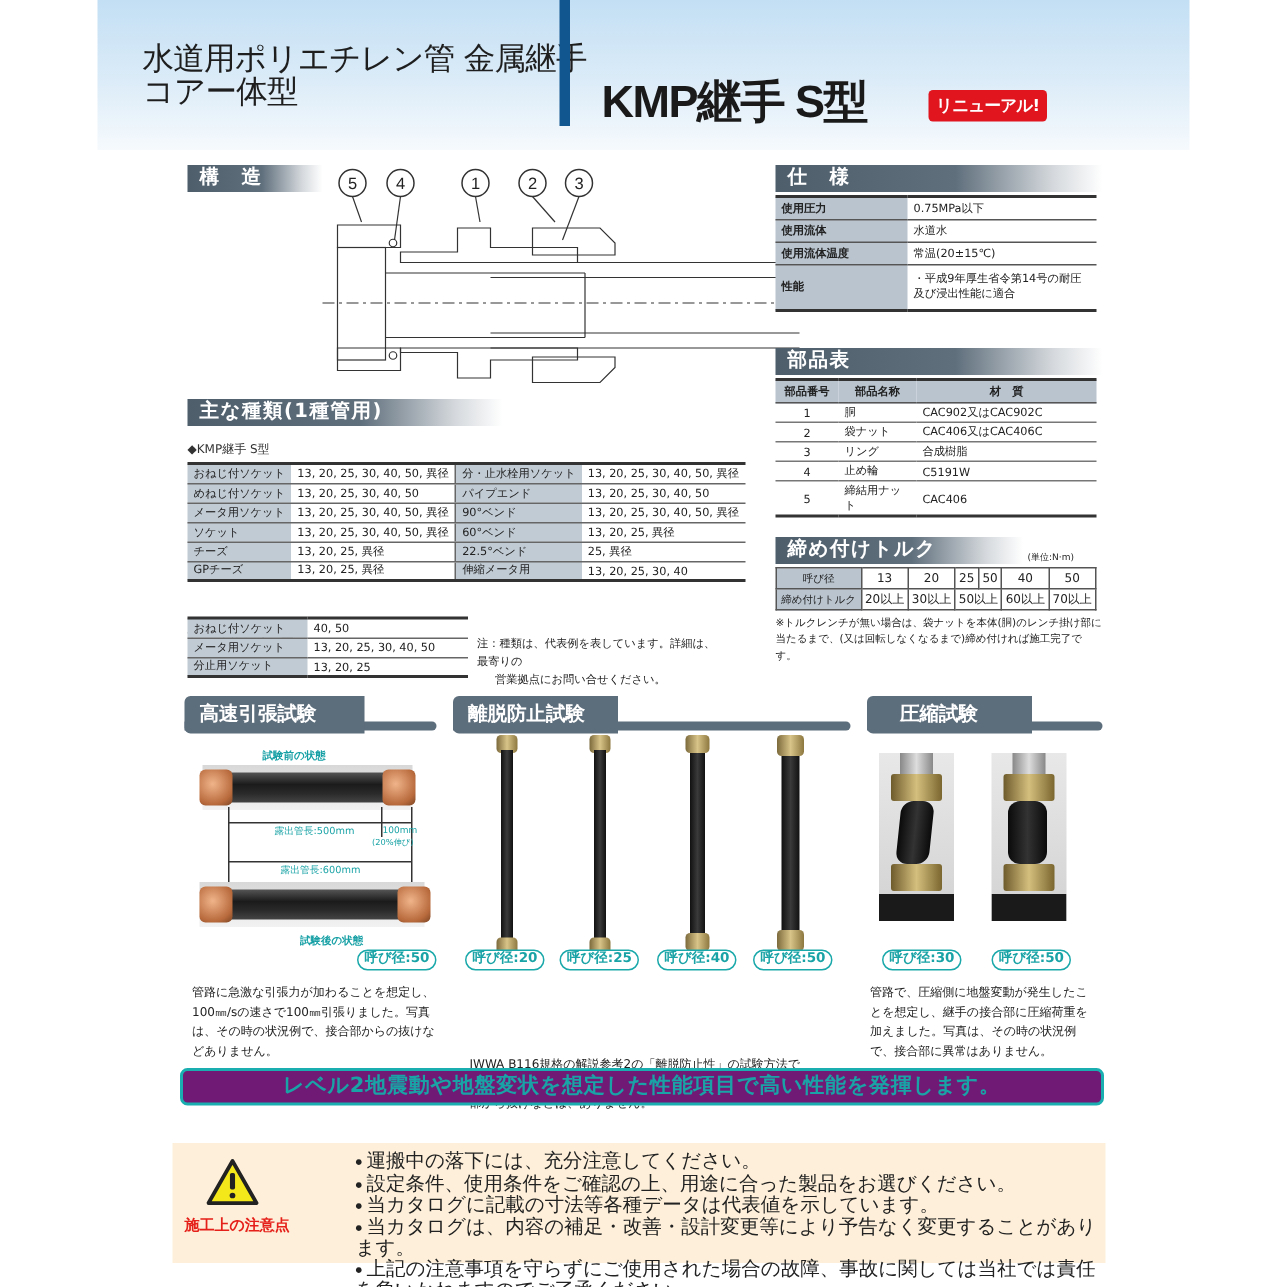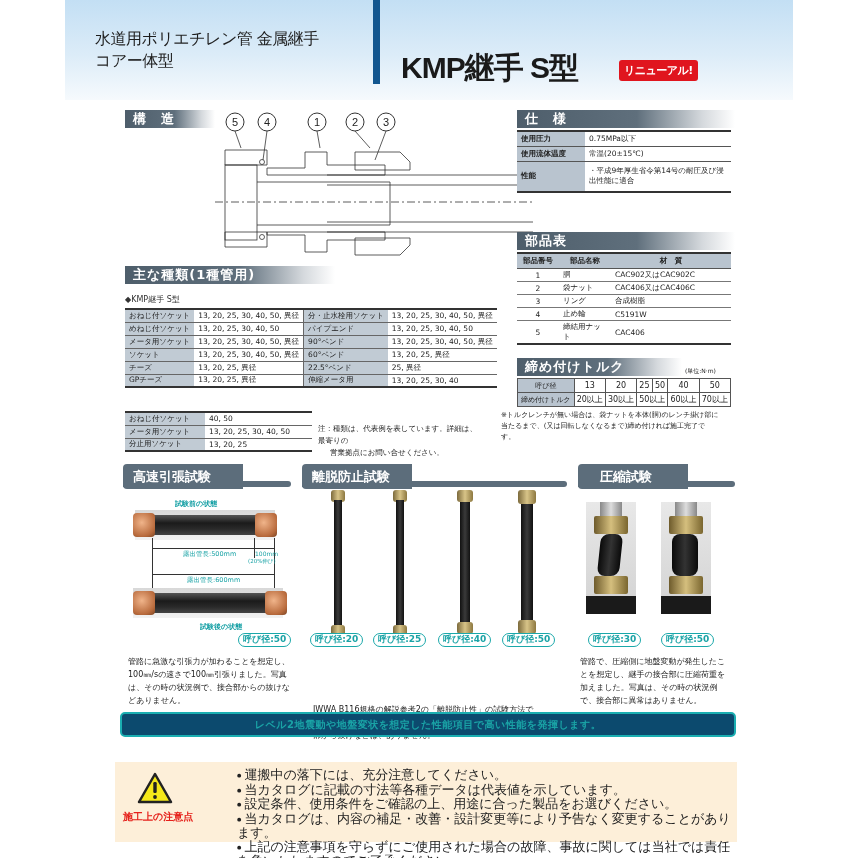--- a/index.html
+++ b/index.html
@@ -4,51 +4,51 @@
 <style>
   * { box-sizing: border-box; margin: 0; padding: 0; }
   html, body { width: 858px; height: 858px; background: #ffffff; overflow: hidden; }
   body { font-family: "DejaVu Sans", "Liberation Sans", sans-serif; color: #222; position: relative; }
 
   .page { position: absolute; left: 65px; top: 0; width: 728px; height: 858px; background: #ffffff; }
 
   
   .header { position: absolute; left: 0; top: 0; width: 728px; height: 100px;
     background: linear-gradient(180deg, #c3dff4 0%, #dcecf8 55%, #f6fafd 100%); }
-  .header .subtitle { position: absolute; left: 30px; top: 28px; font-size: 16px; line-height: 22px; color: #1e1e1e; font-weight: normal; letter-spacing: -0.5px; }
+  .header .subtitle { position: absolute; left: 30px; top: 28px; font-size: 21px; line-height: 22px; color: #1e1e1e; font-weight: normal; letter-spacing: -0.5px; }
   .header .vbar { position: absolute; left: 308px; top: 0; width: 7px; height: 84px; background: #12568f; }
   .header .main-title { position: absolute; left: 336px; top: 48px; font-size: 30px; font-weight: bold; color: #1a1a1a; letter-spacing: -1px; font-family: "Liberation Sans", sans-serif; }
   .header .renewal { position: absolute; left: 554px; top: 60px; background: #e0151e; color: #fff; font-size: 11px; font-weight: bold; padding: 3px 5px; border-radius: 3px; letter-spacing: -0.5px; }
 
   
   .sec-title { position: absolute; height: 18px; color: #fff; font-weight: bold; font-size: 13px; line-height: 18px; padding-left: 8px; letter-spacing: 1px;
     background: linear-gradient(90deg, #4e5e6b 0%, #5f6f7c 55%, rgba(150,160,170,0.4) 85%, rgba(255,255,255,0) 100%); }
 
   
   .drawing { position: absolute; left: 140px; top: 110px; width: 330px; height: 150px; }
 
   
   table { border-collapse: collapse; }
   .spec { position: absolute; left: 452px; top: 130px; width: 214px; font-size: 7.5px; }
   .spec td { border-top: 1px solid #555; border-bottom: 1px solid #555; padding: 2px 4px; height: 13px; }
-  .spec td.h { background: #b9c4cf; width: 68px; font-weight: bold; color: #222; }
+  .spec td.h { background: #b9c4cf; width: 88px; font-weight: bold; color: #222; }
   .spec tr:first-child td { border-top: 2px solid #333; }
   .spec tr:last-child td { border-bottom: 2px solid #333; height: 30px; }
 
   .parts { position: absolute; left: 452px; top: 252px; width: 214px; font-size: 7.5px; }
   .parts th { background: #b9c4cf; border-top: 2px solid #333; border-bottom: 1px solid #555; padding: 2px; font-weight: bold; height: 13px; }
   .parts td { border-bottom: 1px solid #777; padding: 1px 4px; height: 12px; }
   .parts td.c { text-align: center; }
   .parts tr:last-child td { border-bottom: 2px solid #333; }
 
   .torque-unit { position: absolute; left: 620px; top: 367px; font-size: 6px; }
   .torque { position: absolute; left: 452px; top: 378px; width: 214px; font-size: 8px; }
   .torque td { border: 1px solid #555; text-align: center; height: 14px; padding: 0 1px; }
   .torque td.h { background: #b9c4cf; font-size: 7px; white-space: nowrap; }
-  .torque-note { position: absolute; left: 436px; top: 410px; width: 218px; font-size: 7px; line-height: 11px; }
+  .torque-note { position: absolute; left: 452px; top: 410px; width: 218px; font-size: 7px; line-height: 11px; }
 
   
   .types-label { position: absolute; font-size: 8px; color: #333; }
   .types { position: absolute; left: 60px; top: 308px; width: 343px; font-size: 7.5px; }
   .types td { border-bottom: 1px solid #666; height: 13px; padding: 0 4px; white-space: nowrap; }
   .types td.h { background: #c1cbd4; }
   .types tr:first-child td { border-top: 2px solid #333; }
   .types tr:last-child td { border-bottom: 2px solid #333; }
   .types td.sep { border-left: 1px solid #666; }
 
@@ -77,21 +77,21 @@
   .brass { position: absolute; width: 14px; height: 12px; border-radius: 3px; background: linear-gradient(90deg,#7c6a3c,#d8c488,#8d7840); }
 
   .comp-photo { position: absolute; width: 50px; height: 112px; background: linear-gradient(180deg,#e8e8e8,#d2d2d2); overflow: hidden; }
   .comp-photo .nut { position: absolute; left: 8px; width: 34px; height: 18px; background: linear-gradient(90deg,#6e5b2c,#d5bf7e,#7a662f); border-radius: 2px; }
   .comp-photo .hose { position: absolute; left: 13px; width: 22px; height: 42px; background: linear-gradient(90deg,#0a0a0a,#333,#0a0a0a); border-radius: 8px; }
   .comp-photo .base { position: absolute; left: 0; bottom: 0; width: 50px; height: 18px; background: #1a1a1a; }
   .comp-photo .top { position: absolute; left: 14px; top: 0; width: 22px; height: 14px; background: linear-gradient(90deg,#888,#ddd,#888); }
 
   .desc { position: absolute; font-size: 8px; line-height: 13px; color: #222; }
 
-  .banner { position: absolute; left: 55px; top: 712px; width: 616px; height: 25px; border: 2px solid #1aaeb1; border-radius: 5px; background: #0c4a6e; color: #1aa3a6; font-weight: bold; font-size: 10px; text-align: center; line-height: 21px; letter-spacing: 0.5px; }
+  .banner { position: absolute; left: 55px; top: 712px; width: 616px; height: 25px; border: 2px solid #1aaeb1; border-radius: 5px; background: #701a75; color: #1aa3a6; font-weight: bold; font-size: 14px; text-align: center; line-height: 21px; letter-spacing: 0.5px; }
 
   .caution { position: absolute; left: 50px; top: 762px; width: 622px; height: 80px; background: #fdefd9; }
   .caution .warn { position: absolute; left: 22px; top: 10px; width: 36px; height: 32px; }
   .caution .label { position: absolute; left: 8px; top: 48px; color: #e5201a; font-weight: bold; font-size: 10px; }
   .caution ul { position: absolute; left: 122px; top: 6px; list-style: none; font-size: 13px; line-height: 13.5px; color: #222; }
   .caution li::before { content: "●"; font-size: 5px; margin-right: 3px; vertical-align: 2px; }
 </style>
 </head>
 <body>
 
@@ -156,20 +156,24 @@
   </svg>
 
   <div class="sec-title" style="left:452px; top:110px; width:218px;">仕　様</div>
   <table class="spec">
     <tbody>
         <tr>
           <td class="h">使用圧力</td>
           <td>0.75MPa以下</td>
         </tr>
     <tr>
+          <td class="h">使用流体</td>
+          <td>水道水</td>
+        </tr>
+    <tr>
           <td class="h">使用流体温度</td>
           <td>常温(20±15℃)</td>
         </tr>
     <tr>
           <td class="h">性能</td>
           <td>・平成9年厚生省令第14号の耐圧及び浸出性能に適合</td>
         </tr>
   </tbody>
     </table>
 
@@ -373,20 +377,20 @@
 
   <div class="caution">
     <svg class="warn" viewBox="0 0 36 32">
       <polygon points="18,2 34,30 2,30" fill="#f5e81a" stroke="#222" stroke-width="2.5" stroke-linejoin="round"></polygon>
       <rect x="16.3" y="10" width="3.4" height="11" rx="1.2" fill="#222"></rect>
       <circle cx="18" cy="25" r="1.9" fill="#222"></circle>
     </svg>
     <div class="label">施工上の注意点</div>
     <ul>
       <li>運搬中の落下には、充分注意してください。</li>
+      <li>設定条件、使用条件をご確認の上、用途に合った製品をお選びください。</li>
       <li>当カタログに記載の寸法等各種データは代表値を示しています。</li>
-      <li>設定条件、使用条件をご確認の上、用途に合った製品をお選びください。</li>
       <li>当カタログは、内容の補足・改善・設計変更等により予告なく変更することがあります。</li>
       <li>上記の注意事項を守らずにご使用された場合の故障、事故に関しては当社では責任を負いかねますのでご了承ください。</li>
     </ul>
   </div>
 
 </div>
 
 </body></html>

